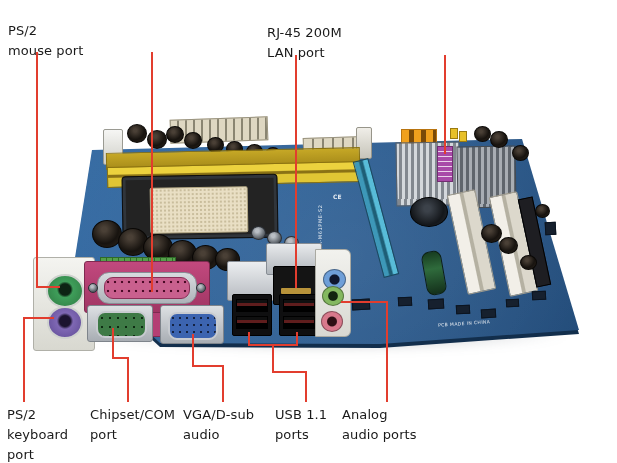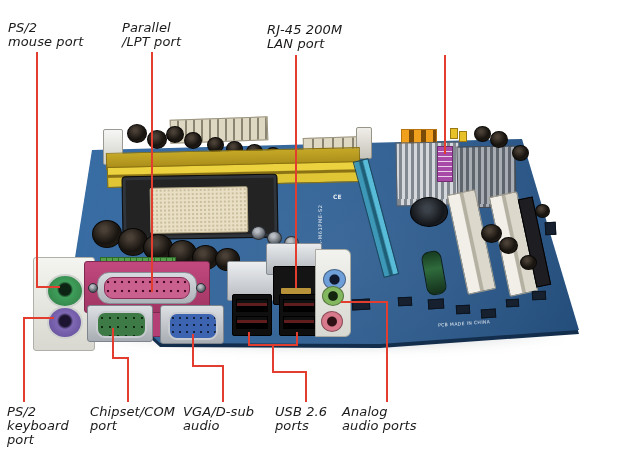--- a/index.html
+++ b/index.html
@@ -1,19 +1,19 @@
 <!DOCTYPE html>
 <html style="--bg: #ffffff; --label-text: #1a1a1a; --leader-red: #e23d2e; --board-blue: #33679e; --board-edge: #122e4c; --ram-yellow: #e6ca36; --heatsink-silver: #b9bec4; --pci-white: #ece9e0; --pcie-teal: #4fb0cf; --ps2-green: #3f9e5a; --ps2-purple: #7f68b4; --parallel-magenta: #b43f74; --serial-green: #3e7a46; --vga-blue: #3c64b0; --audio-blue: #6f9fd8; --audio-green: #84b860; --audio-pink: #d8798c; --orange-connector: #f0a01d;"><head>
 <meta charset="utf-8">
 <style>
   html,body{margin:0;padding:0;background:#fff;}
   .figure{position:relative;width:617px;height:463px;background:var(--bg,#fff);overflow:hidden;
           font-family:"DejaVu Sans","Liberation Sans",sans-serif;}
-  .label{position:absolute;font-size:13px;line-height:14px;color:var(--label-text,#1a1a1a);
-         white-space:pre-line;letter-spacing:.1px;font-style:italic;}
+  .label{position:absolute;font-size:13px;line-height:20px;color:var(--label-text,#1a1a1a);
+         white-space:pre-line;letter-spacing:.1px;}
   .ln{position:absolute;background:var(--leader-red,#e23d2e);}
   .cmp{position:absolute;}
   
   .board-shadow{position:absolute;left:88px;top:318px;width:478px;height:34px;
     background:radial-gradient(ellipse at 50% 50%, rgba(70,80,92,.38), rgba(70,80,92,0) 72%);filter:blur(4px);}
   .board-under{position:absolute;inset:0;transform:translateY(4px);background:var(--board-edge,#122e4c);
     clip-path:polygon(92px 150px,522px 139px,579px 330px,380px 344px,160px 343px,74px 264px);}
   .board{position:absolute;inset:0;
     background:linear-gradient(115deg,#3d73aa 0%,#33679e 35%,#2a5788 70%,#1d4470 100%);
     clip-path:polygon(92px 150px,522px 139px,579px 330px,380px 344px,160px 343px,74px 264px);}
@@ -33,32 +33,30 @@
   .usb-slot{background:linear-gradient(180deg,#101010 0 30%,#5f1d1d 30% 55%,#000 55%);border:1px solid #000;}
   .jack{border-radius:50%;border:1px solid rgba(0,0,0,.35);}
 </style>
 </head>
 <body>
 
 <div class="figure">
 
   <div class="label" style="left:8px;top:21px;">PS/2
 mouse port</div>
-  <div class="label" style="left:122px;top:21px;">Parallel
-/LPT port</div>
   <div class="label" style="left:267px;top:23px;">RJ-45 200M
 LAN port</div>
   <div class="label" style="left:7px;top:405px;">PS/2
 keyboard
 port</div>
   <div class="label" style="left:90px;top:405px;">Chipset/COM
 port</div>
   <div class="label" style="left:183px;top:405px;">VGA/D-sub
 audio</div>
-  <div class="label" style="left:275px;top:405px;">USB 2.6
+  <div class="label" style="left:275px;top:405px;">USB 1.1
 ports</div>
   <div class="label" style="left:342px;top:405px;">Analog
 audio ports</div>
 
   <div class="board-shadow"></div>
   <div class="board-under"></div>
   <div class="board"></div>
 
   <div class="cmp" style="left:103px;top:129px;width:18px;height:34px;background:linear-gradient(180deg,#f6f6f4,#cfcfc8);border:1px solid #9a9a92;border-radius:2px;"></div>
   <div class="cmp" style="left:170px;top:118px;width:96px;height:22px;transform:rotate(-2deg);background:#ded7c2;border:1px solid #9a9480;background-image:repeating-linear-gradient(90deg,transparent 0 6px,#8a8572 6px 8px);"></div>

